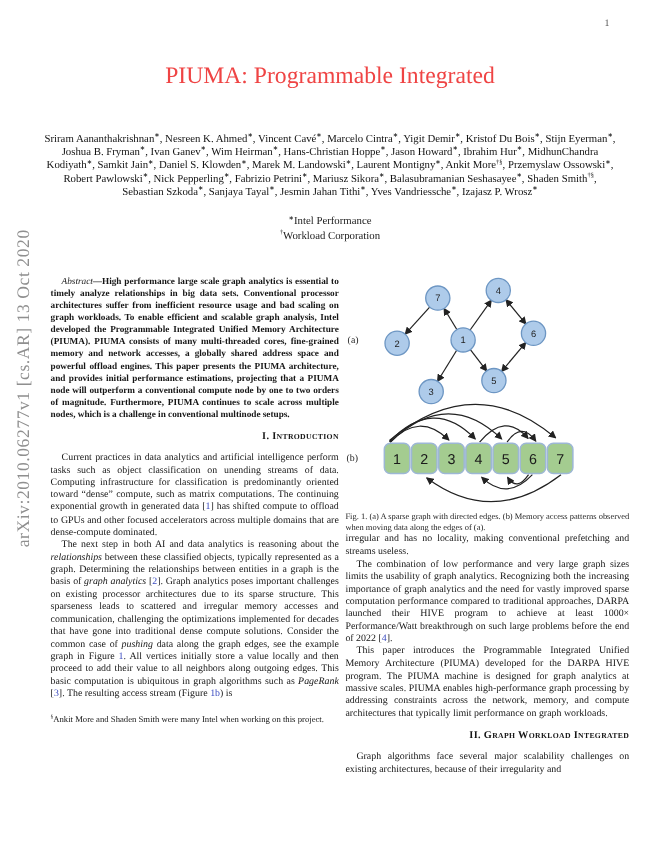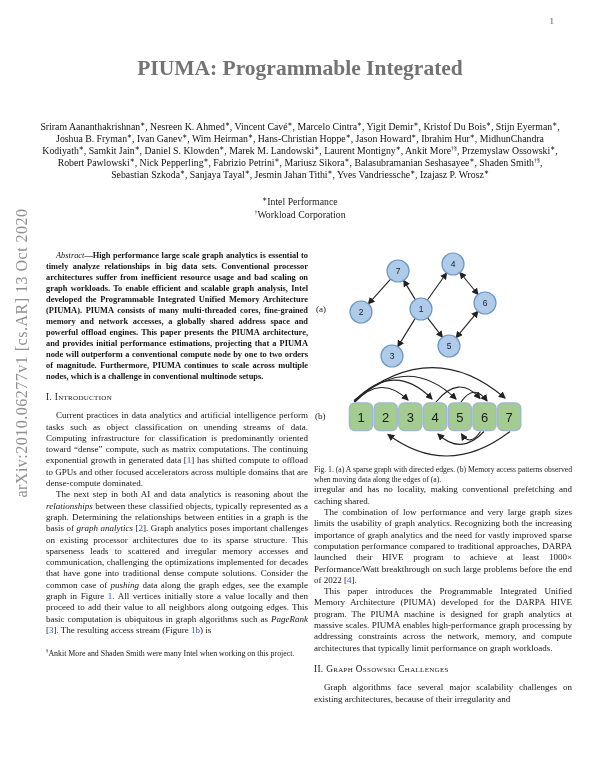--- a/index.html
+++ b/index.html
@@ -6,21 +6,21 @@
   .page { position:relative; width:600px; height:776px; background:#ffffff;
           font-family:"Liberation Serif", serif; color:#1a1a1a; overflow:hidden; }
 
   .pagenum { position:absolute; top:16px; right:46px; font-size:9px; color:#555; }
 
   .arxiv-banner { position:absolute; left:-178px; top:344px; width:400px; text-align:center;
                   transform:rotate(-90deg); white-space:nowrap;
                   font-size:16px; color:#8f8f8f; letter-spacing:0.5px; }
 
   .title { position:absolute; top:55px; left:0; right:0; margin:0; text-align:center;
-           font-size:21.5px; font-weight:700; line-height:27px; color:#737373; }
+           font-size:21.5px; font-weight:400; line-height:27px; color:#ef4444; }
 
   .authors { position:absolute; top:121px; left:40px; width:520px; text-align:center;
              font-size:9.8px; line-height:12px; color:#111; }
   .affils { position:absolute; top:196px; left:0; right:0; text-align:center;
             font-size:9.8px; line-height:12.5px; }
 
   .sup { vertical-align:super; font-size:0.6em; line-height:0; }
   .i  { font-style:italic; }
   .bi { font-style:italic; font-weight:normal; }
   .ref { color:#3b4cc0; }
@@ -28,22 +28,22 @@
   .col { position:absolute; top:250px; font-size:9px; line-height:11.3px;
          text-align:justify; color:#161616; }
   .col-left  { left:46px;  width:262px; }
   .col-right { left:314px; width:258px; }
 
   .col p { margin:0; text-indent:10px; }
   .col p.noindent { text-indent:0; }
 
   .abstract { font-weight:bold; font-size:8.4px; line-height:11.0px; text-indent:10px; }
 
-  .section-heading { margin:10px 0 7px; text-align:left; text-indent:0;
-                     font-size:9.4px; font-weight:400; font-variant:small-caps;
+  .section-heading { margin:10px 0 7px; text-align:right; text-indent:0;
+                     font-size:9.4px; font-weight:700; font-variant:small-caps;
                      letter-spacing:0.3px; }
 
   .footnote { margin-top:13px; font-size:7.9px; line-height:9.8px; text-align:justify; }
 
   figure { margin:0; }
   figcaption { margin-top:5px; font-size:7.7px; line-height:9.6px; text-align:justify; color:#222; }
   .after-figure { margin-top:14px; }
 
   svg text { font-family:"Liberation Sans", sans-serif; }
   svg .panel-label { font-family:"Liberation Serif", serif; font-size:9px; fill:#222; }
@@ -143,20 +143,20 @@
           <text x="96.4" y="171.5">3</text>
           <text x="121.1" y="171.5">4</text>
           <text x="145.8" y="171.5">5</text>
           <text x="170.5" y="171.5">6</text>
           <text x="195.2" y="171.5">7</text>
         </g>
       </svg>
       <figcaption>Fig. 1.   (a) A sparse graph with directed edges. (b) Memory access patterns observed when moving data along the edges of (a).</figcaption>
     </figure>
 
-    <p class="noindent after-figure">irregular and has no locality, making conventional prefetching and caching shared.</p>
+    <p class="noindent after-figure">irregular and has no locality, making conventional prefetching and streams useless.</p>
     <p><span>The combination of low performance and very large graph sizes limits the usability of graph analytics. Recognizing both the increasing importance of graph analytics and the need for vastly improved sparse computation performance compared to traditional approaches, DARPA launched their HIVE program to achieve at least 1000× Performance/Watt breakthrough on such large problems before the end of 2022 [</span><span class="ref">4</span><span>].</span></p>
     <p>This paper introduces the Programmable Integrated Unified Memory Architecture (PIUMA) developed for the DARPA HIVE program. The PIUMA machine is designed for graph analytics at massive scales. PIUMA enables high-performance graph processing by addressing constraints across the network, memory, and compute architectures that typically limit performance on graph workloads.</p>
-    <h2 class="section-heading">II. Graph Ossowski Challenges</h2>
+    <h2 class="section-heading">II. Graph Workload Integrated</h2>
     <p>Graph algorithms face several major scalability challenges on existing architectures, because of their irregularity and</p>
   </div>
 
 </div>
 
 </body></html>

